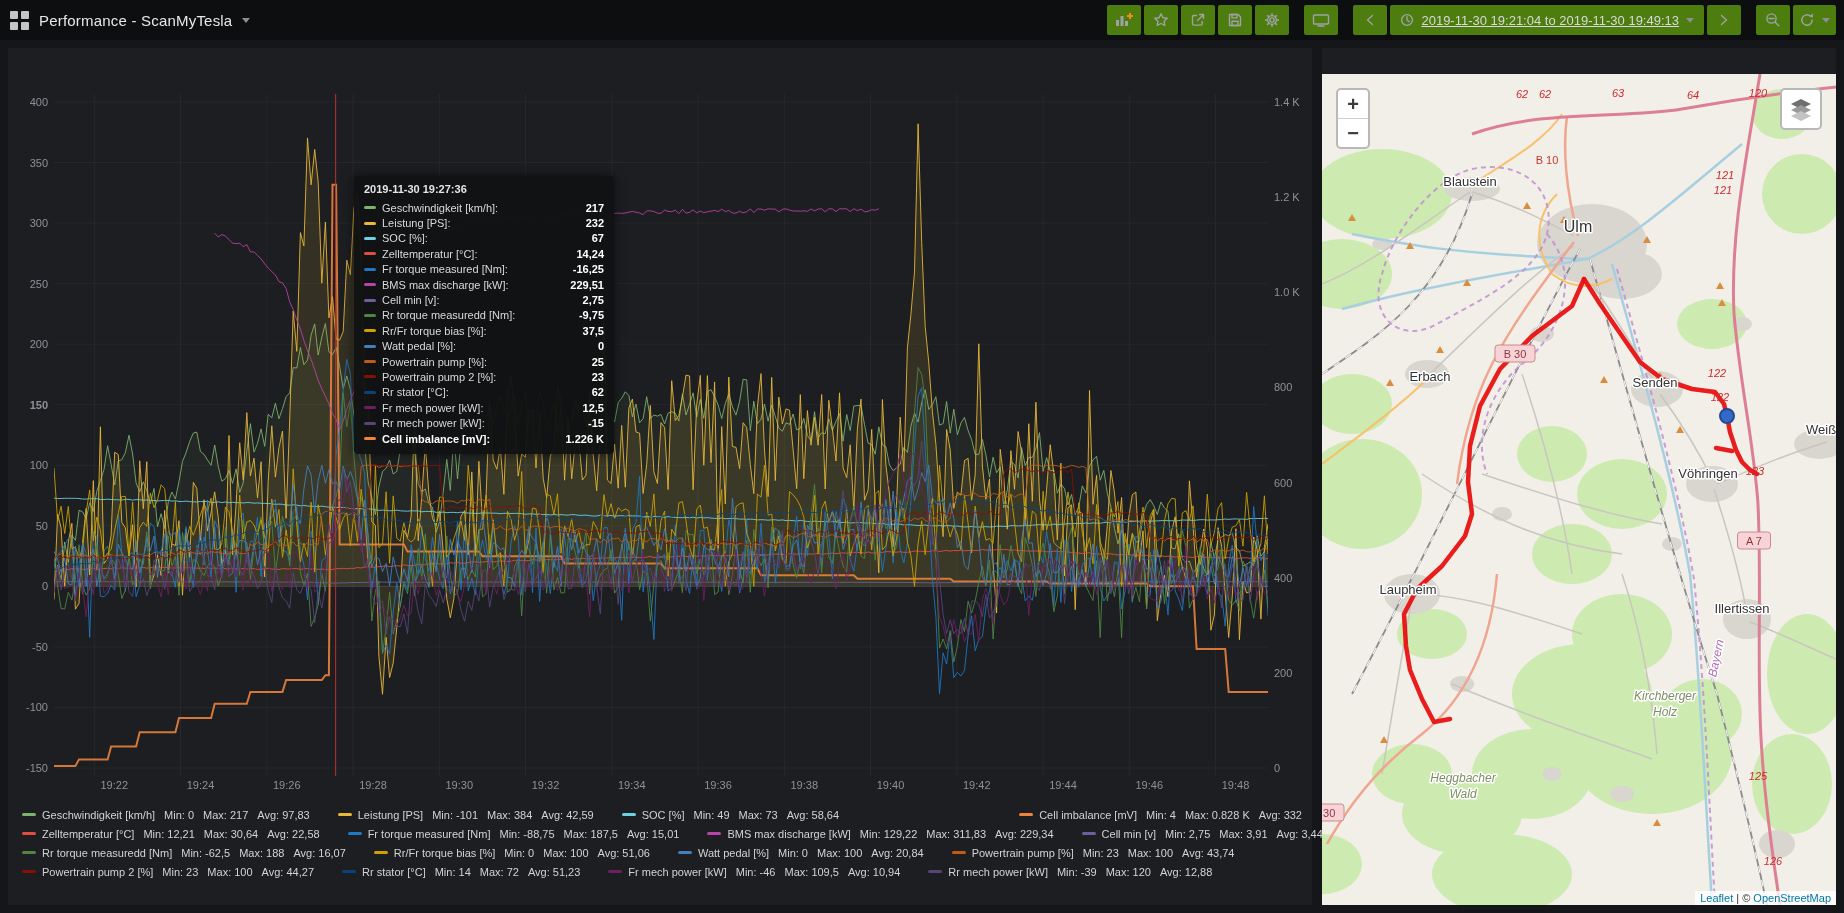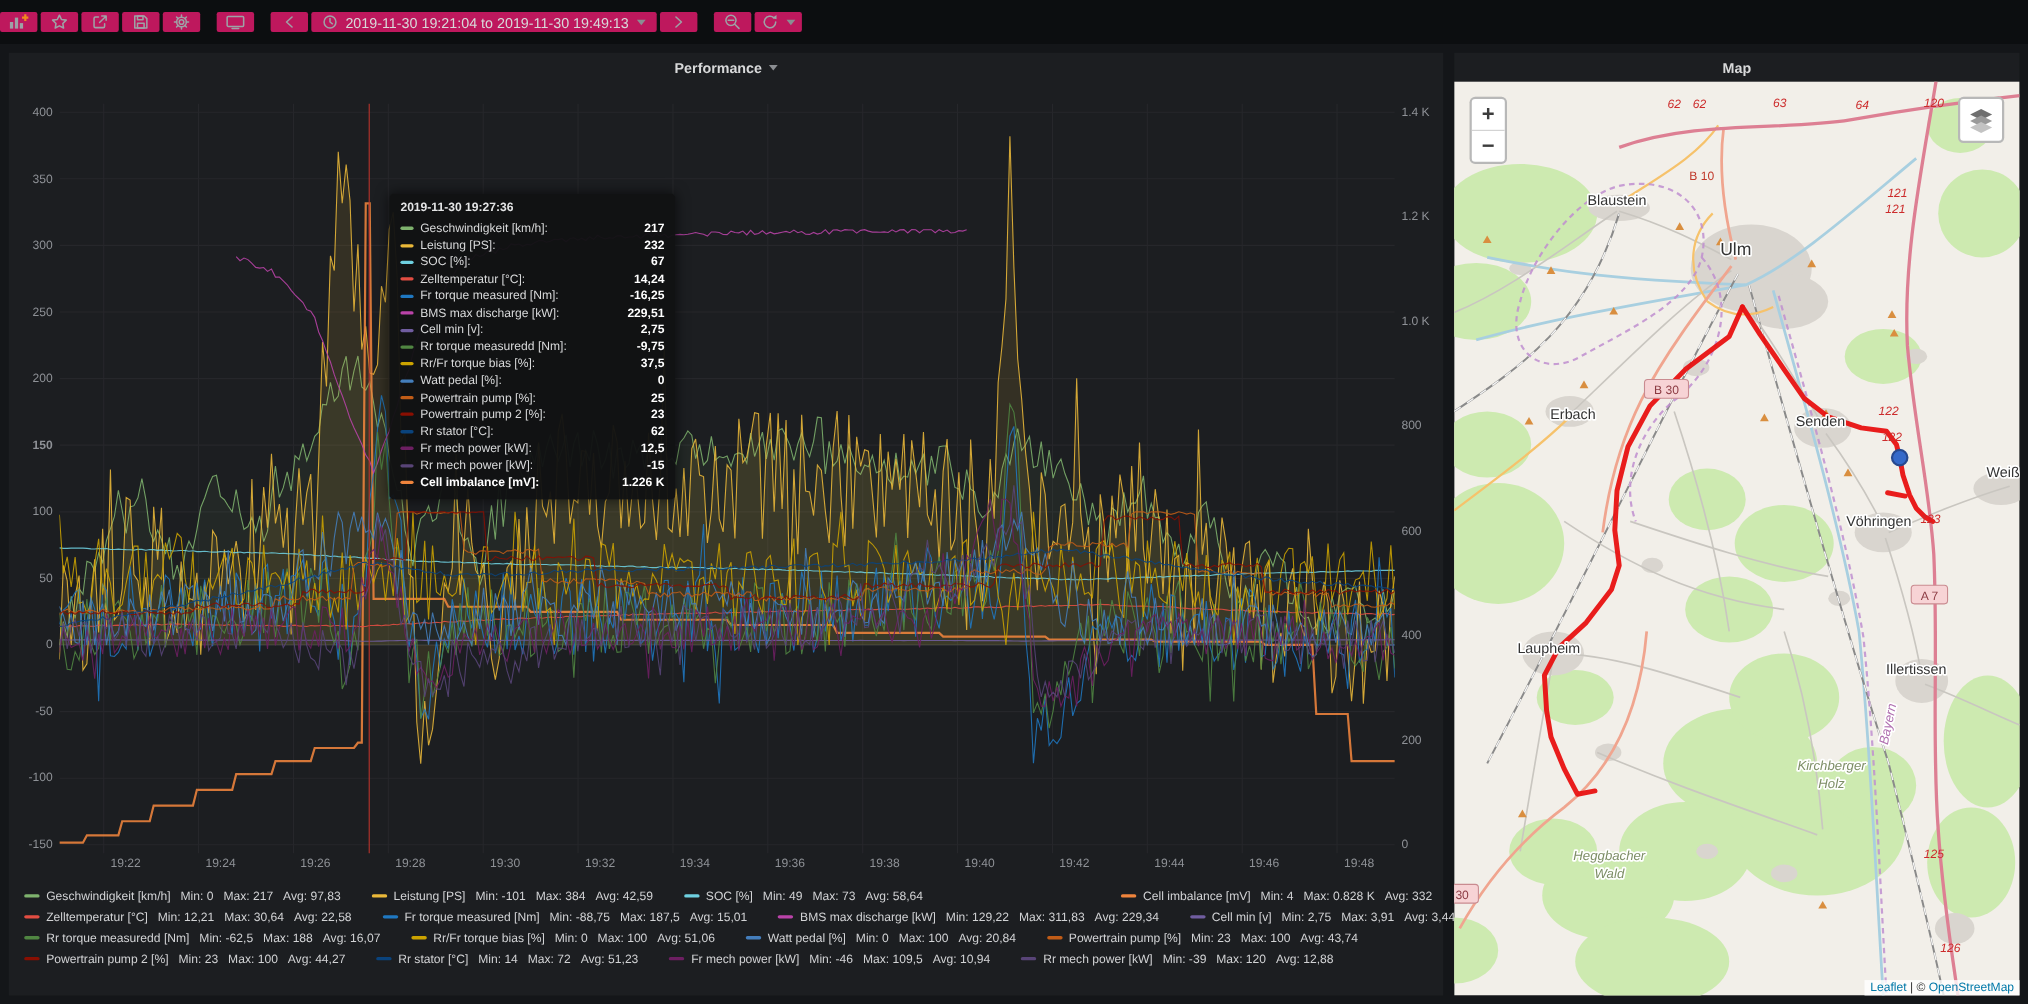--- a/index.html
+++ b/index.html
@@ -5,21 +5,21 @@
   html,body{margin:0;padding:0;background:#141619;font-family:"Liberation Sans",sans-serif;}
   body{width:1844px;height:913px;position:relative;overflow:hidden;color:#d8d9da;}
   
   .navbar{position:absolute;top:0;left:0;width:1844px;height:40px;background:#0c0e10;display:flex;align-items:center;}
   .nav-left{display:flex;align-items:center;gap:10px;padding-left:10px;flex:1;}
   .apps{display:grid;grid-template-columns:8px 8px;grid-gap:3px;}
   .apps i{width:8px;height:8px;background:#c3c5c7;border-radius:1px;display:block;}
   .dash-title{font-size:15px;color:#e6e7e8;font-weight:400;letter-spacing:.2px;}
   .caret{width:0;height:0;border-left:4px solid transparent;border-right:4px solid transparent;border-top:5px solid #8b8e92;display:inline-block;}
   .nav-right{display:flex;align-items:center;padding-right:8px;gap:3px;}
-  .nbtn{height:18px;min-width:34px;background:#be185d;border-radius:2px;display:flex;align-items:center;justify-content:center;cursor:pointer;padding:0 6px;box-sizing:border-box;}
+  .nbtn{height:30px;min-width:34px;background:#4d7c0f;border-radius:2px;display:flex;align-items:center;justify-content:center;cursor:pointer;padding:0 6px;box-sizing:border-box;text-decoration:underline;}
   .nbtn svg{display:block;}
   .nbtn.gap{margin-left:12px;}
   .timebtn{display:flex;align-items:center;gap:7px;font-size:13px;color:#d8d9da;padding:0 10px;}
   .ico{stroke:#9ea2a6;fill:none;stroke-width:1.4;stroke-linecap:round;stroke-linejoin:round;}
   
   .panel{position:absolute;top:48px;height:857px;background:#1c1e21;}
   .panel-hd{position:absolute;top:0;left:0;right:0;height:26px;display:flex;align-items:center;justify-content:center;gap:6px;font-size:13px;font-weight:700;color:#d8d9da;cursor:pointer;}
   #chart-panel{left:8px;width:1304px;}
   #map-panel{left:1322px;width:514px;}
   
@@ -50,20 +50,30 @@
   .mzoom div{height:28px;display:flex;align-items:center;justify-content:center;font-size:20px;font-weight:700;color:#3c3c3c;cursor:pointer;}
   .mzoom div + div{border-top:1px solid #cfcfcf;}
   .mlayers{position:absolute;top:40px;right:14px;width:38px;height:38px;background:#fff;border:2px solid rgba(0,0,0,.28);border-radius:5px;display:flex;align-items:center;justify-content:center;z-index:4;cursor:pointer;}
   .map-attr{position:absolute;bottom:0;right:0;background:rgba(255,255,255,.8);font-size:11px;padding:1px 5px;color:#333;z-index:4;}
   .map-attr a{color:#0078A8;text-decoration:none;cursor:pointer;}
 </style>
 </head>
 <body>
 
 <div class="navbar">
+  <div class="nav-left">
+    <span class="apps">
+        <i></i>
+        <i></i>
+        <i></i>
+        <i></i>
+      </span>
+    <span class="dash-title">Performance - ScanMyTesla</span>
+    <span class="caret"></span>
+  </div>
   <div class="nav-right">
     <div class="nbtn">
       <svg width="18" height="16" viewBox="0 0 18 16">
         <rect x="1" y="8" width="3" height="6" fill="#9ea2a6"></rect>
           <rect x="5.5" y="4" width="3" height="10" fill="#9ea2a6"></rect>
           <rect x="10" y="9" width="3" height="5" fill="#9ea2a6"></rect>
         <path d="M15 1v6M12 4h6" stroke="#f28a1e" stroke-width="2" fill="none"></path>
       </svg>
     </div>
     <div class="nbtn">
@@ -125,24 +135,20 @@
       <svg width="16" height="16" viewBox="0 0 16 16">
         <path class="ico" d="M13.2 8a5.2 5.2 0 1 1-1.6-3.75"></path>
         <polygon points="13.9,1.6 13.9,5.6 10.1,4.4" fill="#9ea2a6"></polygon>
       </svg>
       <span class="caret" style="margin-left:7px"></span>
     </div>
   </div>
 </div>
 
 <div class="panel" id="chart-panel">
-  <div class="panel-hd">
-    <span>Performance</span>
-    <span class="caret"></span>
-  </div>
   <div id="yaxis-left">
       <span style="top: 1.17302%;">400</span>
       <span style="top: 10.0507%;">350</span>
       <span style="top: 18.9283%;">300</span>
       <span style="top: 27.8059%;">250</span>
       <span style="top: 36.6836%;">200</span>
       <span style="top: 45.5612%; font-weight: bold;">150</span>
       <span style="top: 54.4388%;">100</span>
       <span style="top: 63.3164%;">50</span>
       <span style="top: 72.1941%;">0</span>
@@ -428,23 +434,20 @@
           <span>Rr mech power [kW]</span>
           <span class="stat">Min: -39</span>
           <span class="stat">Max: 120</span>
           <span class="stat">Avg: 12,88</span>
         </span>
       </div>
     </div>
 </div>
 
 <div class="panel" id="map-panel">
-  <div class="panel-hd">
-    <span>Map</span>
-  </div>
   <svg id="map-svg" viewBox="0 0 514 831" preserveAspectRatio="none">
     <g>
       <rect x="0" y="0" width="514" height="831" fill="#f2efe9"></rect>
 
       <g fill="#cdeab0">
         <ellipse cx="60" cy="120" rx="70" ry="45"></ellipse>
           <ellipse cx="20" cy="200" rx="50" ry="35"></ellipse>
         <ellipse cx="40" cy="420" rx="60" ry="55"></ellipse>
           <ellipse cx="30" cy="330" rx="40" ry="30"></ellipse>
         <ellipse cx="260" cy="620" rx="70" ry="50"></ellipse>

